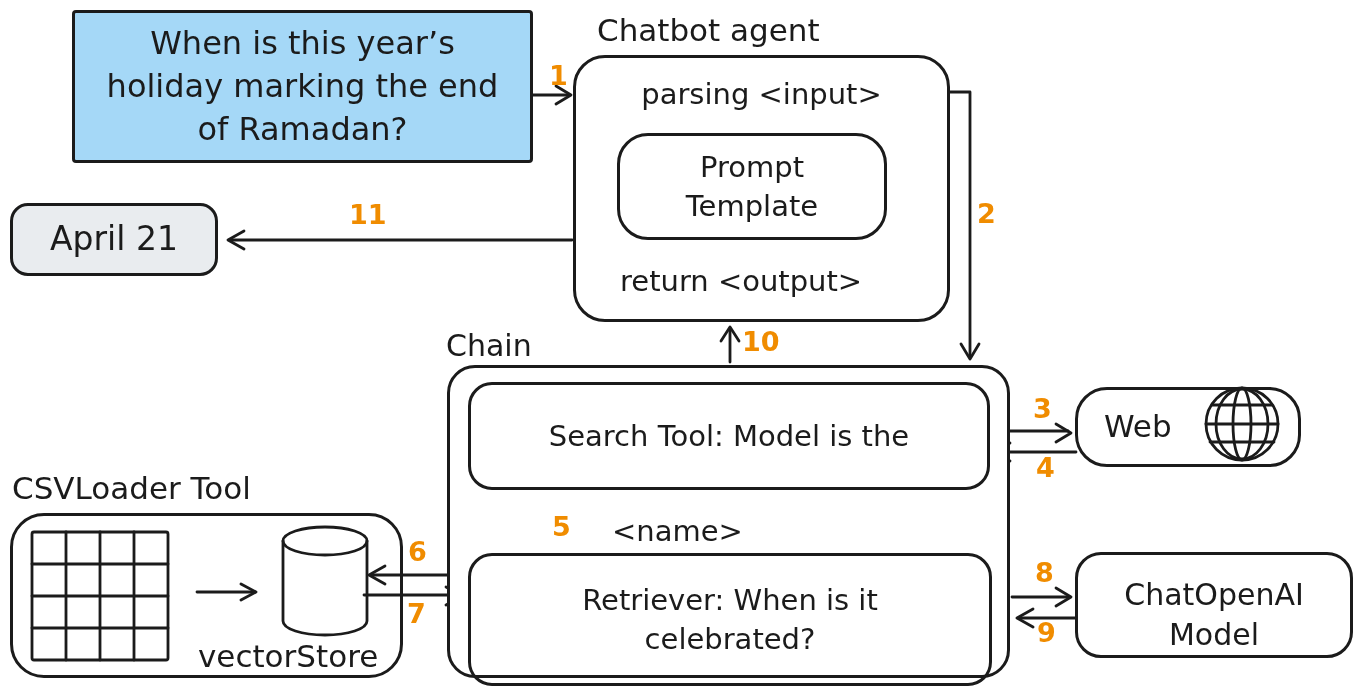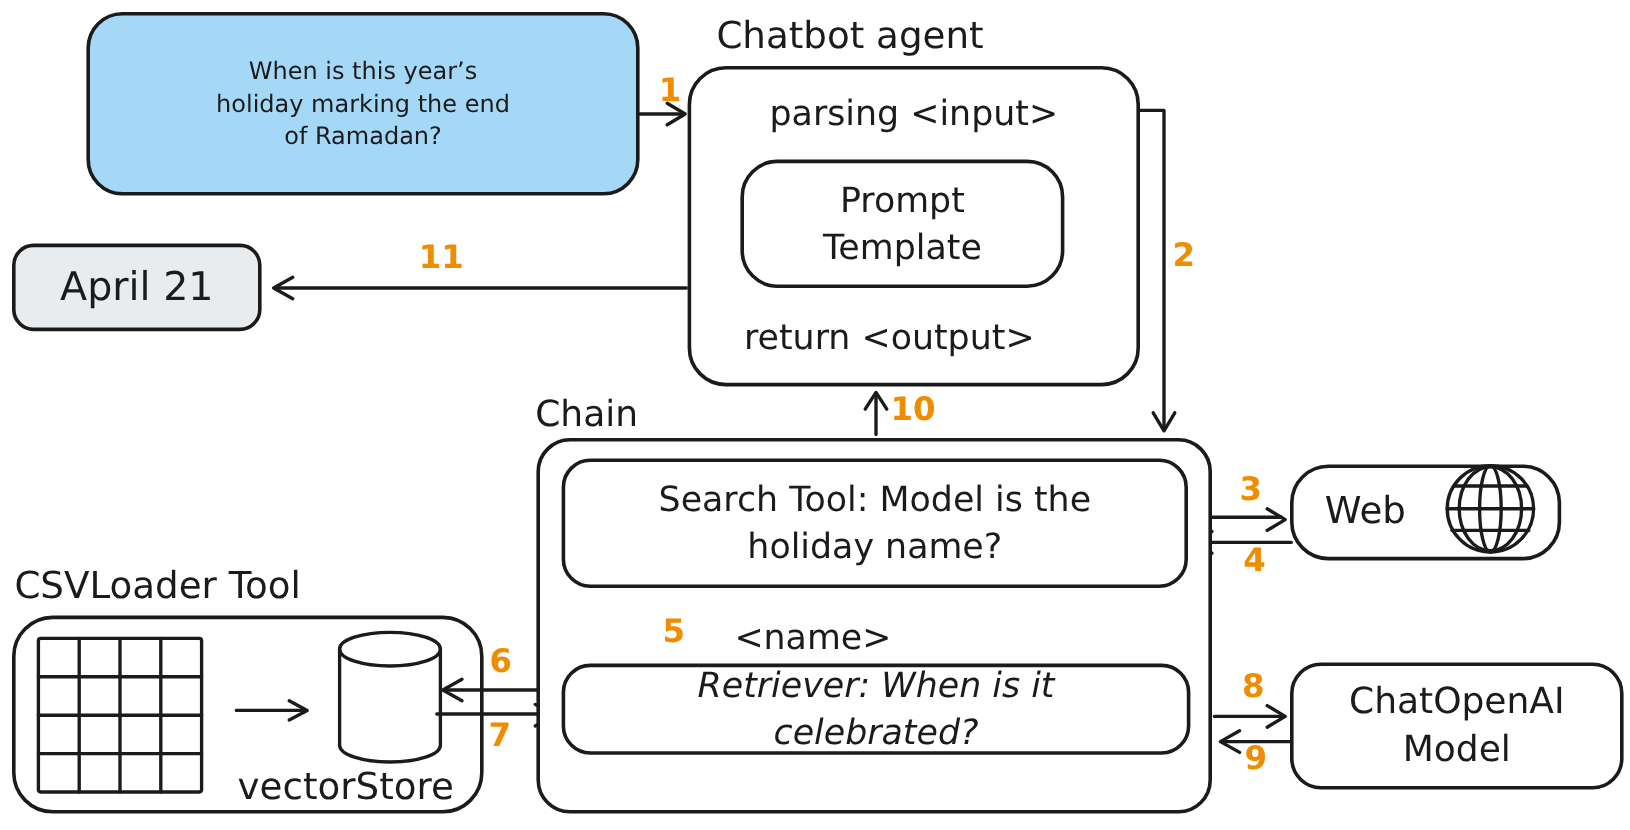--- a/index.html
+++ b/index.html
@@ -16,21 +16,21 @@
   .wires{position:absolute;left:0;top:0;width:1358px;height:692px;}
   .wires path,.wires line,.wires circle,.wires ellipse,.wires rect{
     fill:none;stroke:var(--ink);stroke-width:2.8;stroke-linecap:round;stroke-linejoin:round;
   }
   .box{
     position:absolute;border:3px solid var(--ink);background:#fff;
     display:flex;flex-direction:column;align-items:center;justify-content:center;
     text-align:center;line-height:1.34;box-sizing:border-box;
   }
   .box div{white-space:nowrap;}
-  .q-box{background:var(--blue);border-radius:30px;font-size:20px;}
+  .q-box{background:var(--blue);border-radius:4px;font-size:32px;}
   .a-box{background:var(--gray);border-radius:18px;font-size:33px;}
   .agent-box{border-radius:32px;font-size:29px;justify-content:flex-start;}
   .prompt-box{border-radius:31px;font-size:29px;}
   .chain-box{border-radius:28px;}
   .inner-box{border-radius:24px;font-size:29px;background:transparent;}
   .csv-box{border-radius:34px;}
   .web-box{border-radius:32px;font-size:31px;flex-direction:row;justify-content:flex-start;padding-left:26px;}
   .openai-box{border-radius:26px;font-size:30px;}
   .side-label{position:absolute;font-size:30px;white-space:nowrap;}
   .num{position:absolute;color:var(--orange);font-size:27px;font-weight:600;white-space:nowrap;}
@@ -139,41 +139,40 @@
   <div class="box a-box" style="left:10px;top:203px;width:208px;height:73px;">
     <div>April 21</div>
   </div>
 
   <span class="side-label" style="left:446px;top:328px;">Chain</span>
 
   <div class="box chain-box" style="left:447px;top:365px;width:563px;height:313px;"></div>
 
   <div class="box inner-box" style="left:468px;top:382px;width:522px;height:108px;">
     <div>Search Tool: Model is the</div>
-    <div>holiday name?</div>
   </div>
 
   <span class="tag" style="left:612px;top:514px;">&lt;name&gt;</span>
 
-  <div class="box inner-box" style="left:468px;top:553px;width:524px;height:76px;font-style:italic;">
+  <div class="box inner-box" style="left:468px;top:553px;width:524px;height:133px;">
     <div>Retriever: When is it</div>
     <div>celebrated?</div>
   </div>
 
   <span class="side-label" style="left:12px;top:470px;font-size:31px;">CSVLoader Tool</span>
 
   <div class="box csv-box" style="left:10px;top:513px;width:393px;height:165px;background:transparent;"></div>
 
   <span class="vstore" style="left:198px;top:638px;">vectorStore</span>
 
   <div class="box web-box" style="left:1075px;top:387px;width:226px;height:80px;background:transparent;">
     <div>Web</div>
   </div>
 
-  <div class="box openai-box" style="left:1075px;top:552px;width:278px;height:106px;">
+  <div class="box openai-box" style="left:1075px;top:552px;width:278px;height:106px;justify-content:flex-end;">
     <div>ChatOpenAI</div>
     <div>Model</div>
   </div>
 
   <span class="num" style="left:549px;top:60px;">1</span>
   <span class="num" style="left:977px;top:198px;">2</span>
   <span class="num" style="left:1033px;top:393px;">3</span>
   <span class="num" style="left:1036px;top:452px;">4</span>
   <span class="num" style="left:552px;top:511px;">5</span>
   <span class="num" style="left:408px;top:536px;">6</span>

